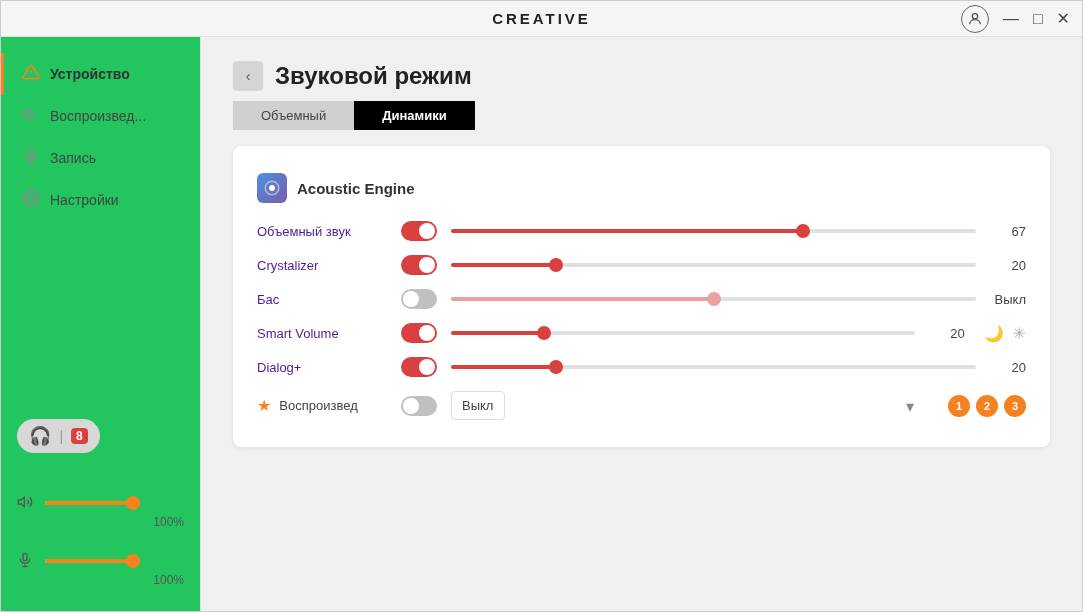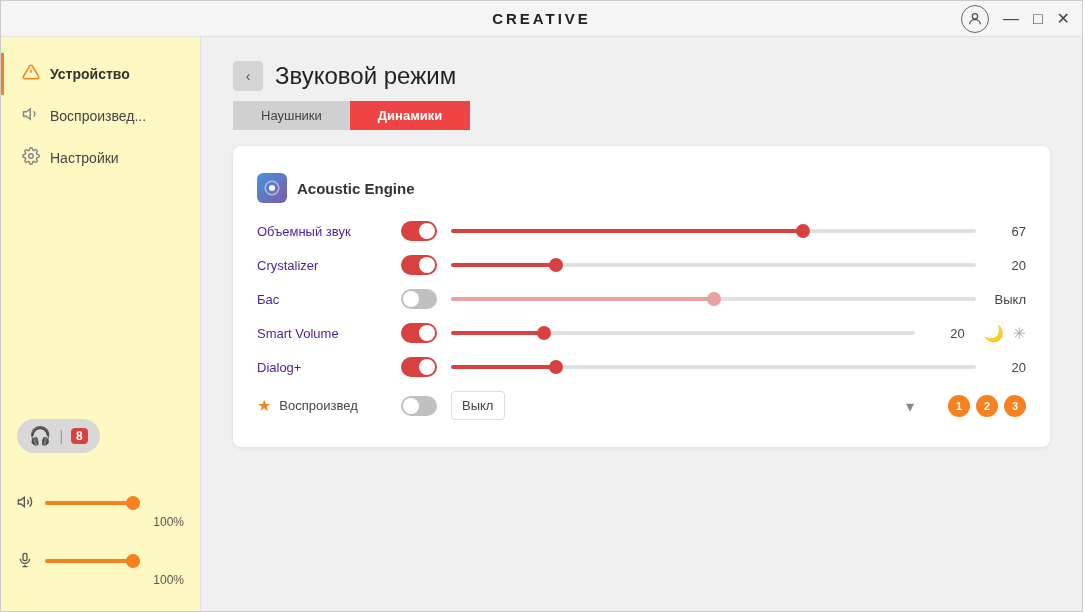--- a/index.html
+++ b/index.html
@@ -60,21 +60,21 @@
     
     .main-layout {
       display: flex;
       flex: 1;
       overflow: hidden;
     }
 
     
     .sidebar {
       width: 200px;
-      background: #fef9c3;
+      background: #22c55e;
       border-right: 1px solid #e0e0e0;
       padding: 16px 0;
       display: flex;
       flex-direction: column;
     }
     .sidebar-item {
       display: flex;
       align-items: center;
       gap: 10px;
       padding: 10px 18px;
@@ -193,21 +193,21 @@
       border-radius: 4px;
       display: flex;
       align-items: center;
       justify-content: center;
       cursor: pointer;
       font-size: 14px;
       color: #555;
     }
     .page-title {
       font-size: 24px;
-      font-weight: 400;
+      font-weight: 700;
       color: #222;
     }
     .preset-name {
       font-size: 15px;
       font-weight: 600;
       color: #f5821f;
       margin-bottom: 14px;
     }
 
     
@@ -220,21 +220,21 @@
       font-size: 13px;
       cursor: pointer;
       border: none;
       outline: none;
     }
     .tab.inactive {
       background: #d0d0d0;
       color: #444;
     }
     .tab.active {
-      background: #ef4444;
+      background: #000000;
       color: white;
       font-weight: 600;
     }
 
     
     .card {
       background: white;
       border-radius: 8px;
       padding: 27px 24px;
       box-shadow: 0 1px 4px rgba(0,0,0,0.08);
@@ -435,20 +435,29 @@
       <span>Устройство</span>
     </div>
     <div class="sidebar-item">
       <span class="icon">
         <svg width="18" height="18" viewBox="0 0 24 24" fill="none" stroke="#888" stroke-width="2">
           <polygon points="11 5 6 9 2 9 2 15 6 15 11 19 11 5"></polygon>
           <path d="M15.54 8.46a5 5 0 010 7.07"></path>
         </svg>
       </span>
       <span>Воспроизвед...</span>
+    </div>
+    <div class="sidebar-item">
+      <span class="icon">
+        <svg width="18" height="18" viewBox="0 0 24 24" fill="none" stroke="#888" stroke-width="2">
+          <rect x="9" y="2" width="6" height="11" rx="3"></rect>
+          <path d="M19 10a7 7 0 01-14 0M12 19v3M8 22h8"></path>
+        </svg>
+      </span>
+      <span>Запись</span>
     </div>
     <div class="sidebar-item">
       <span class="icon">
         <svg width="18" height="18" viewBox="0 0 24 24" fill="none" stroke="#888" stroke-width="2">
           <circle cx="12" cy="12" r="3"></circle>
           <path d="M19.4 15a1.65 1.65 0 00.33 1.82l.06.06a2 2 0 010 2.83 2 2 0 01-2.83 0l-.06-.06a1.65 1.65 0 00-1.82-.33 1.65 1.65 0 00-1 1.51V21a2 2 0 01-4 0v-.09A1.65 1.65 0 009 19.4a1.65 1.65 0 00-1.82.33l-.06.06a2 2 0 01-2.83-2.83l.06-.06A1.65 1.65 0 004.68 15a1.65 1.65 0 00-1.51-1H3a2 2 0 010-4h.09A1.65 1.65 0 004.6 9a1.65 1.65 0 00-.33-1.82l-.06-.06a2 2 0 012.83-2.83l.06.06A1.65 1.65 0 009 4.68a1.65 1.65 0 001-1.51V3a2 2 0 014 0v.09a1.65 1.65 0 001 1.51 1.65 1.65 0 001.82-.33l.06-.06a2 2 0 012.83 2.83l-.06.06A1.65 1.65 0 0019.4 9a1.65 1.65 0 001.51 1H21a2 2 0 010 4h-.09a1.65 1.65 0 00-1.51 1z"></path>
         </svg>
       </span>
       <span>Настройки</span>
     </div>
@@ -494,21 +503,21 @@
   <div class="content">
     <div class="content-header">
       <div class="back-btn">
         <span>‹</span>
       </div>
       <h1 class="page-title">Звуковой режим</h1>
     </div>
 
 
     <div class="tabs">
-      <button class="tab inactive">Наушники</button>
+      <button class="tab inactive">Объемный</button>
       <button class="tab active">Динамики</button>
     </div>
 
     <div class="card">
       <div class="card-header">
         <div class="card-icon">
           <svg width="18" height="18" viewBox="0 0 24 24" fill="white">
             <circle cx="12" cy="12" r="4"></circle>
             <path d="M12 2a10 10 0 100 20A10 10 0 0012 2zm0 2a8 8 0 110 16A8 8 0 0112 4z" fill="rgba(255,255,255,0.5)"></path>
           </svg>

